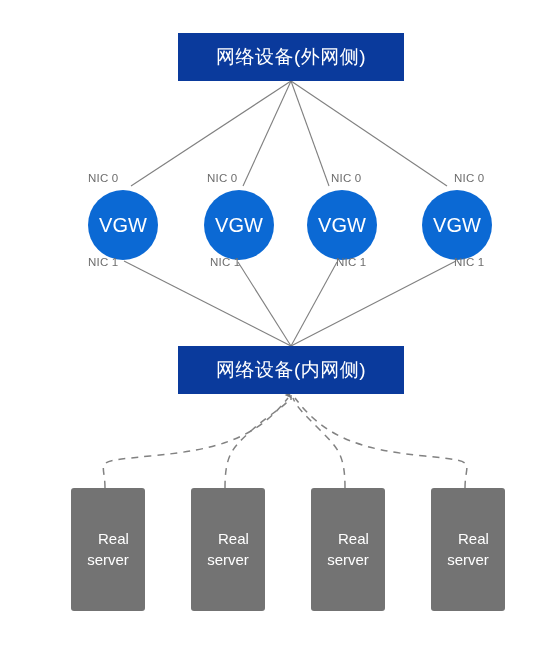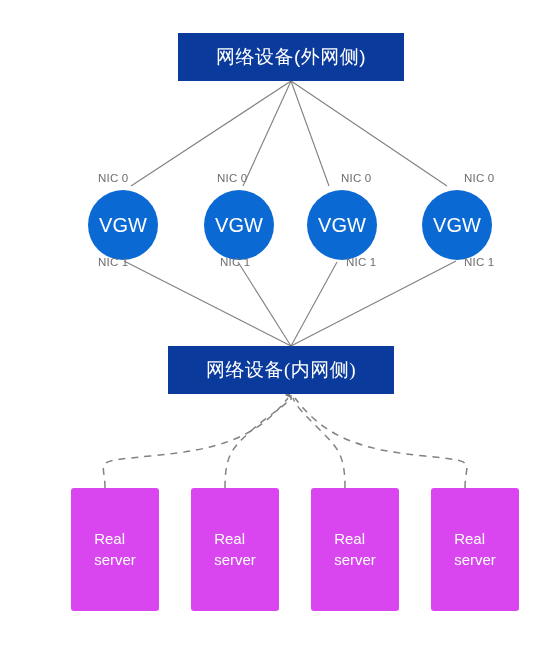--- a/index.html
+++ b/index.html
@@ -28,66 +28,65 @@
     width: 546px;
     height: 645px;
     pointer-events: none;
   }
   .node {
     position: absolute;
     box-sizing: border-box;
     display: flex;
     align-items: center;
     justify-content: center;
-    text-align: left;
+    text-align: right;
     color: #ffffff;
   }
   .net-device {
     width: 226px;
     height: 48px;
     background: #0a3a9c;
     font-size: 19px;
     letter-spacing: 0.5px;
     line-height: 1.1;
   }
   #node-outer-net { left: 178px; top: 33px; }
-  #node-inner-net { left: 168px; top: 346px; font-family: Liberation Serif, serif; }
+  #node-inner-net { left: 178px; top: 346px; }
 
   .vgw {
     width: 70px;
     height: 70px;
     border-radius: 50%;
     background: #0b69d4;
     font-size: 20px;
   }
   #node-vgw-0 { left: 88px;  top: 190px; }
   #node-vgw-1 { left: 204px; top: 190px; }
   #node-vgw-2 { left: 307px; top: 190px; }
   #node-vgw-3 { left: 422px; top: 190px; }
 
   .real-server {
-    width: 88px;
+    width: 74px;
     height: 123px;
     border-radius: 3px;
-    background: #d946ef;
+    background: #737373;
     font-size: 15px;
     line-height: 1.35;
   }
   #node-rs-0 { left: 71px;  top: 488px; }
   #node-rs-1 { left: 191px; top: 488px; }
   #node-rs-2 { left: 311px; top: 488px; }
   #node-rs-3 { left: 431px; top: 488px; }
 
   .nic-label {
     position: absolute;
     font-size: 11.5px;
     color: #6d6d6d;
     white-space: nowrap;
     letter-spacing: 0.2px;
-    margin-left: 10px;
   }
 </style>
 </head>
 <body>
 
 <div id="diagram-root">
 
   <svg id="edges-layer" width="546" height="645" viewBox="0 0 546 645">
 
     <defs>

